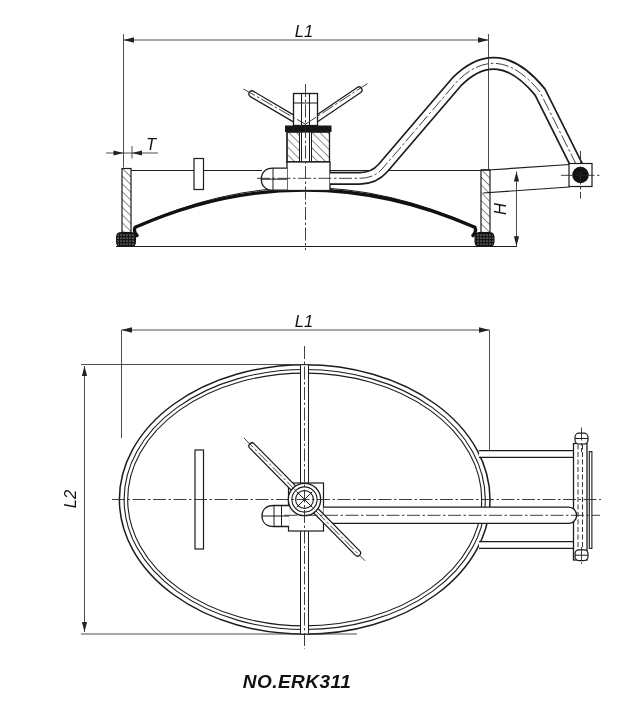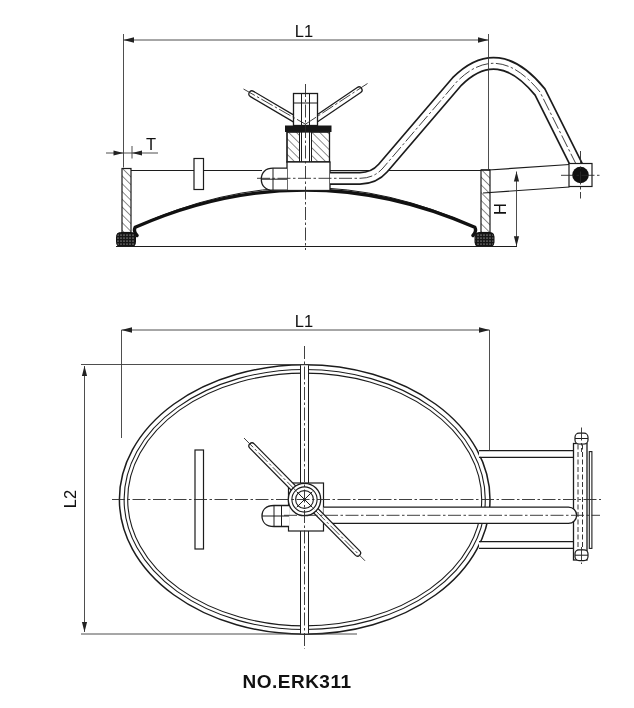--- a/index.html
+++ b/index.html
@@ -1,16 +1,16 @@
 <!DOCTYPE html>
 <html><head>
 <meta charset="utf-8">
 <style>
   html,body{margin:0;padding:0;background:#fff;}
-  .canvas{width:634px;height:708px;background:#ffffff;position:relative;overflow:hidden;}
+  .canvas{width:634px;height:708px;background:#ffffff;position:relative;overflow:hidden;font-style:italic;}
   svg{display:block;}
   .thin{stroke:#1c1c1c;stroke-width:1.2;fill:none;}
   .thin2{stroke:#1c1c1c;stroke-width:1;fill:none;}
   .dim{stroke:#3a3a3a;stroke-width:0.9;fill:none;}
   .cl{stroke:#2a2a2a;stroke-width:0.9;fill:none;stroke-dasharray:13 2.5 2.5 2.5;}
   .wfill{fill:#ffffff;stroke:#1c1c1c;stroke-width:1.3;}
   .dimtxt{font-family:"Liberation Sans",sans-serif;font-size:16.5px;fill:#111;}
   .ptxt{font-family:"Liberation Sans",sans-serif;font-size:19px;font-weight:700;fill:#111;letter-spacing:0.5px;}
   .arr{fill:#222;stroke:none;}
 </style>

